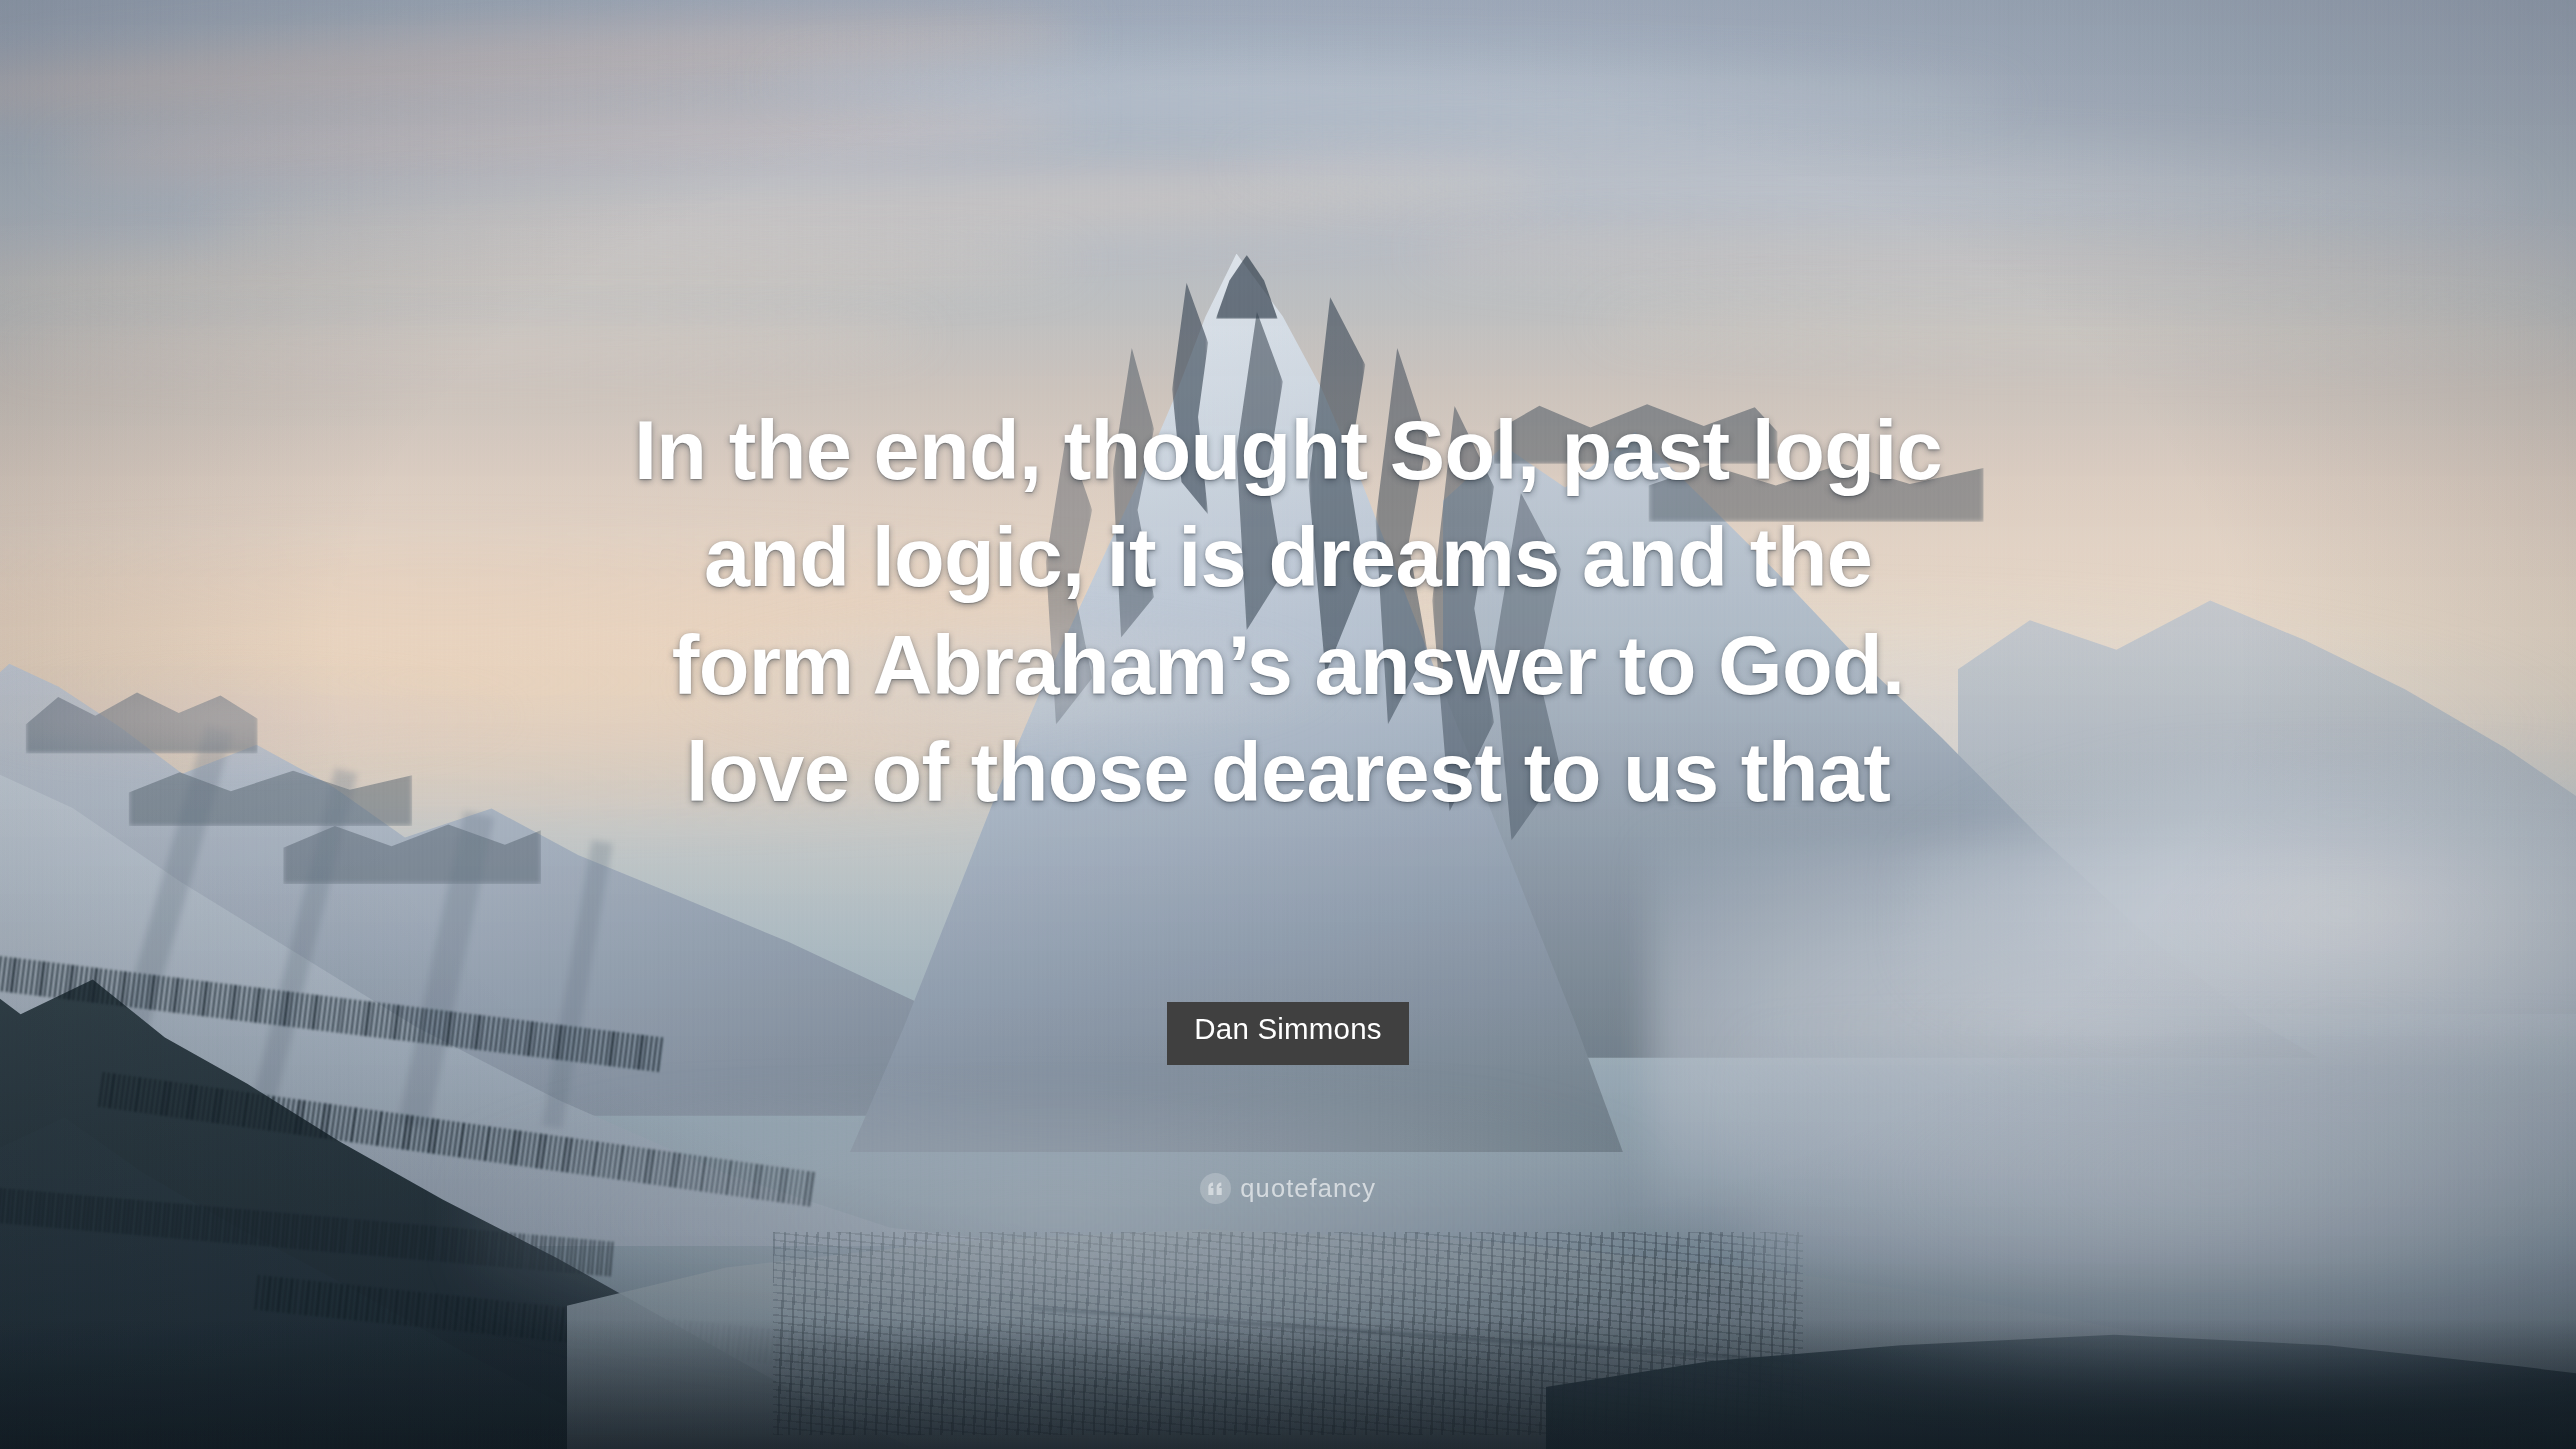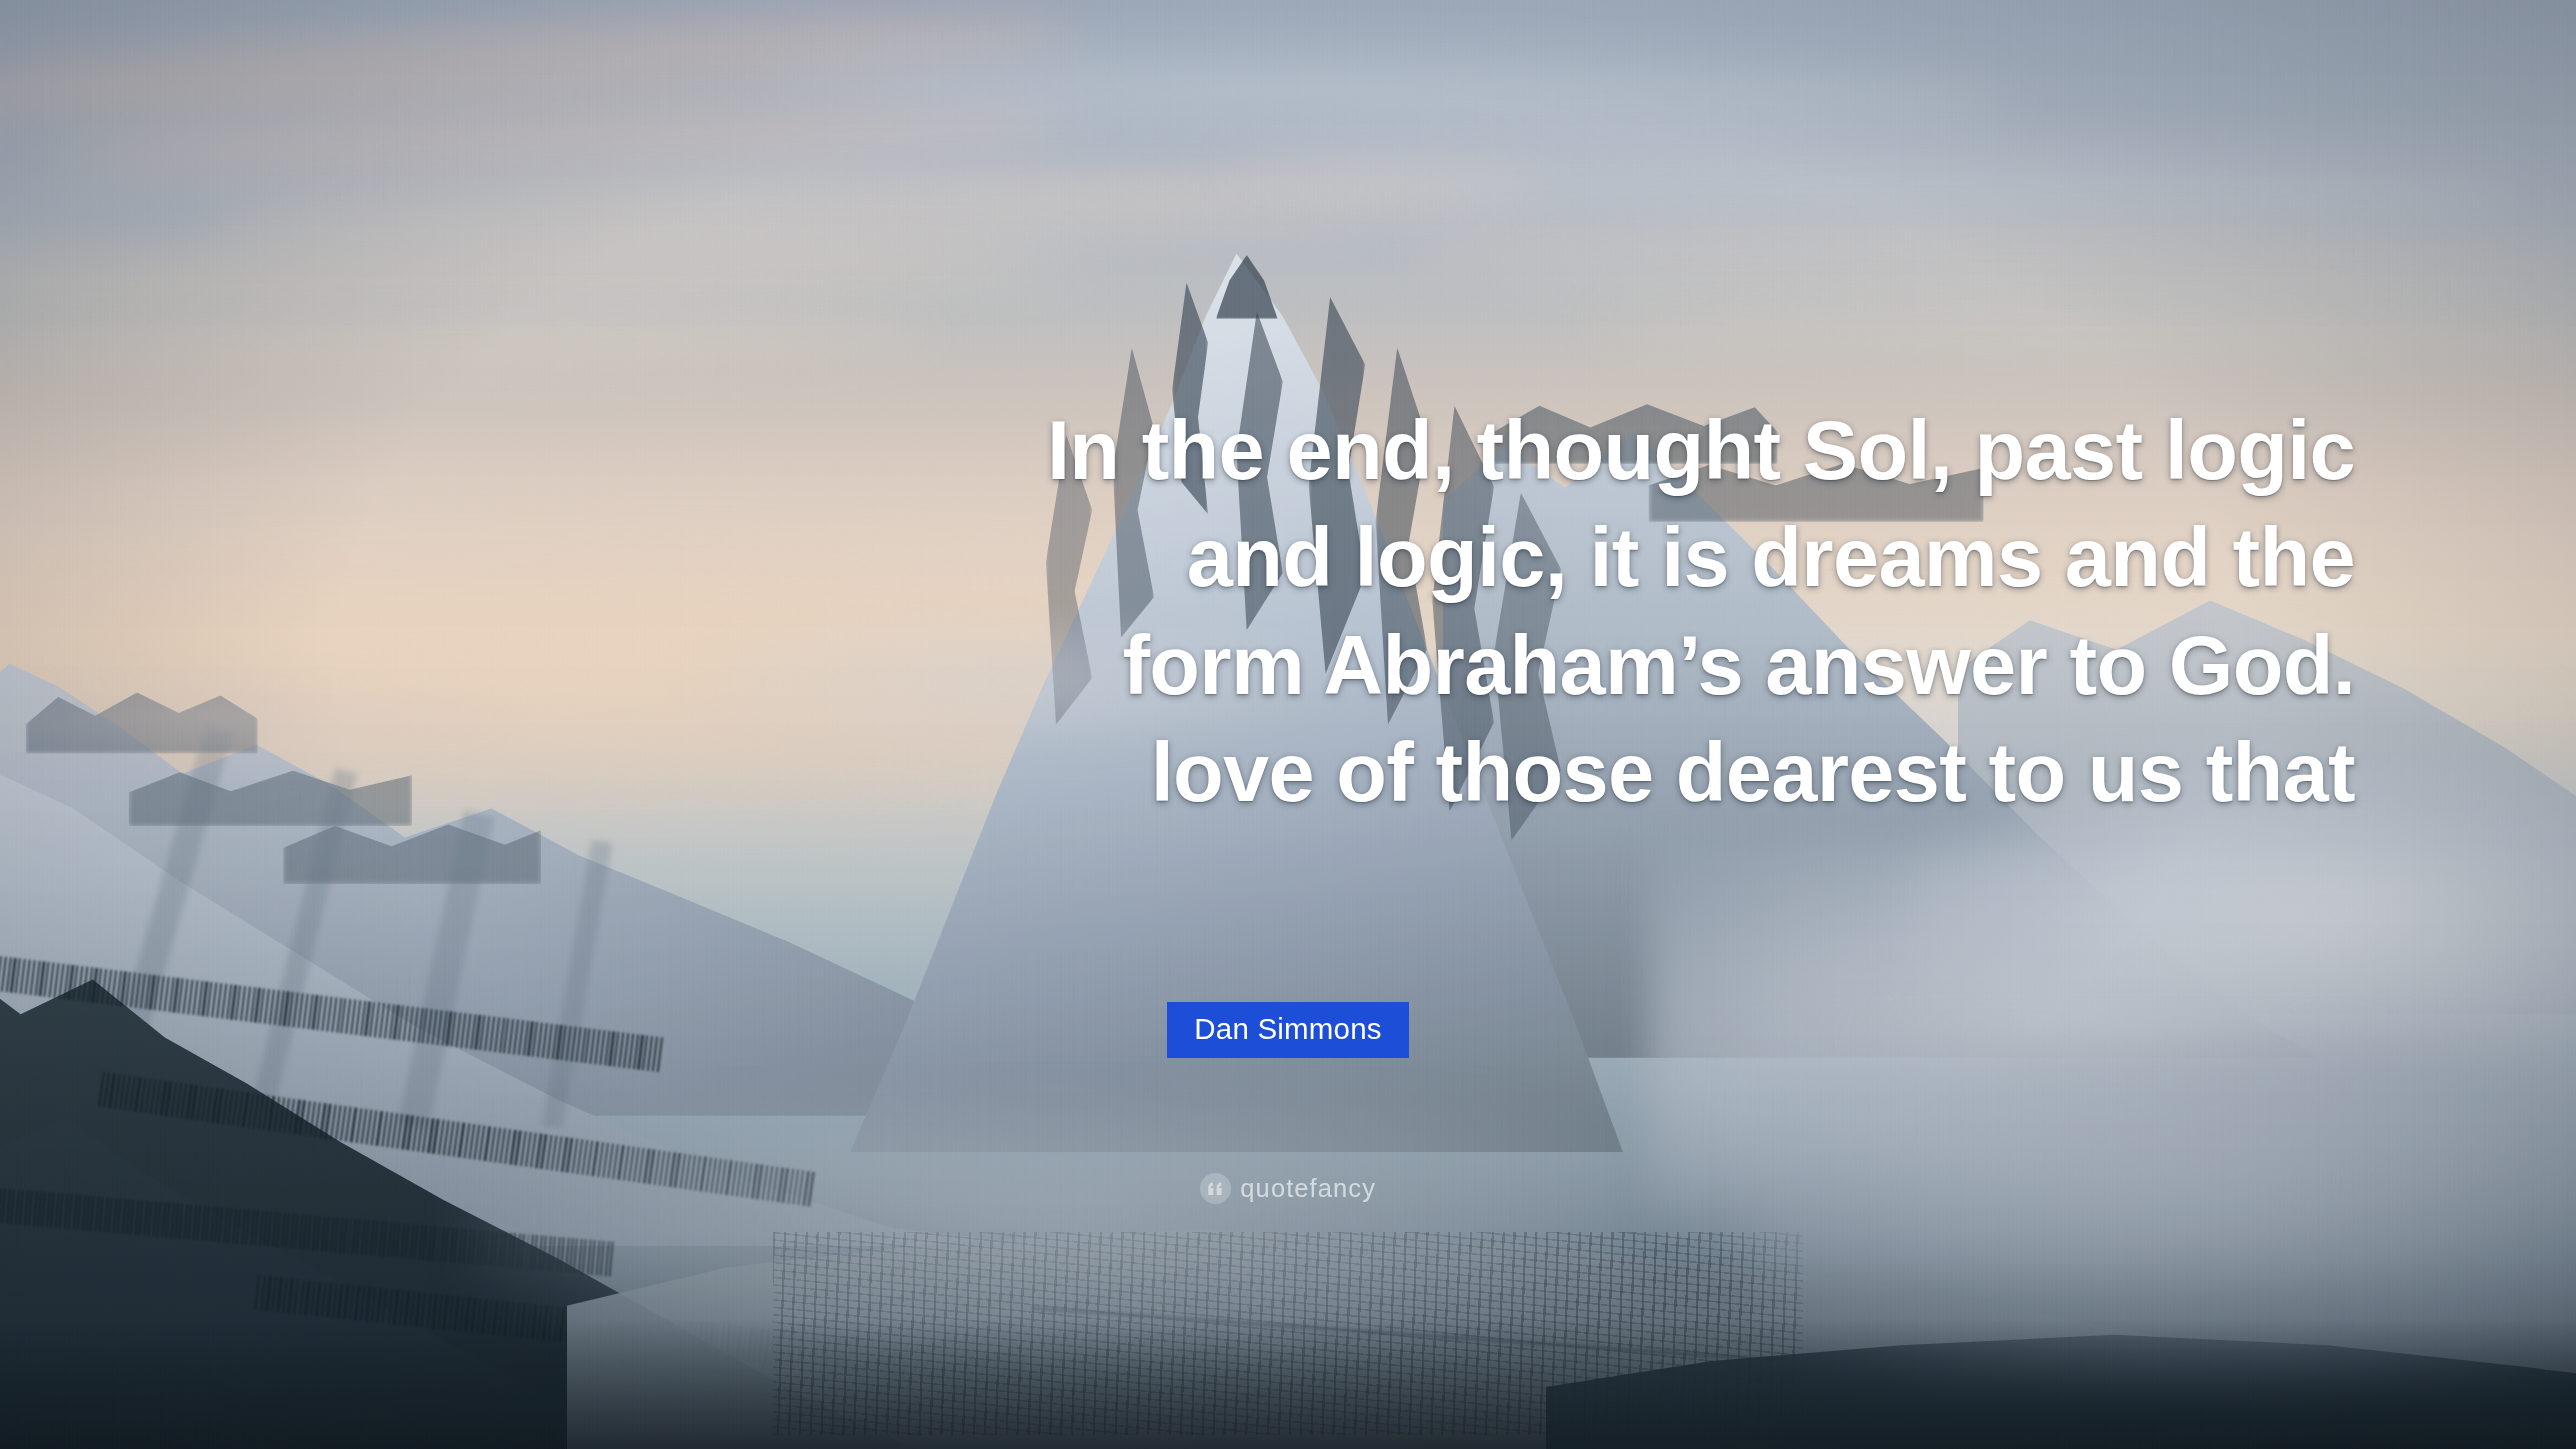--- a/index.html
+++ b/index.html
@@ -258,45 +258,45 @@
     background-size:2px 2px, 1.3px 1.3px;
   }
 
   
   .overlay{ position:absolute; inset:0; }
 
   .quote{
     position:absolute;
     left:0; right:0;
     top:397px;
-    text-align:right;
+    text-align:center;
     color:#ffffff;
     font-size:83px;
     font-weight:700;
     line-height:1.295;
     letter-spacing:-0.7px;
     padding:0 221px;
     text-shadow:0 2px 6.7px rgba(25,35,48,.42), 0 0.7px 1.3px rgba(25,35,48,.30);
   }
   .quote .ln{ display:block; white-space:nowrap; }
 
   .author-wrap{
     position:absolute;
     left:0; right:0; top:1002px;
     display:flex; justify-content:center;
   }
   .author{
     display:inline-block;
-    background:#1d4ed8;
+    background:#404040;
     color:#ffffff;
     font-size:29.5px;
     font-weight:400;
     letter-spacing:0.2px;
     line-height:1;
-    padding:12px 27px 14px;
+    padding:12px 27px 21px;
   }
 
   .watermark{
     position:absolute;
     left:0; right:0; top:1173px;
     display:flex; align-items:center; justify-content:center;
     gap:9.4px;
     opacity:.62;
   }
   .wm-badge{

